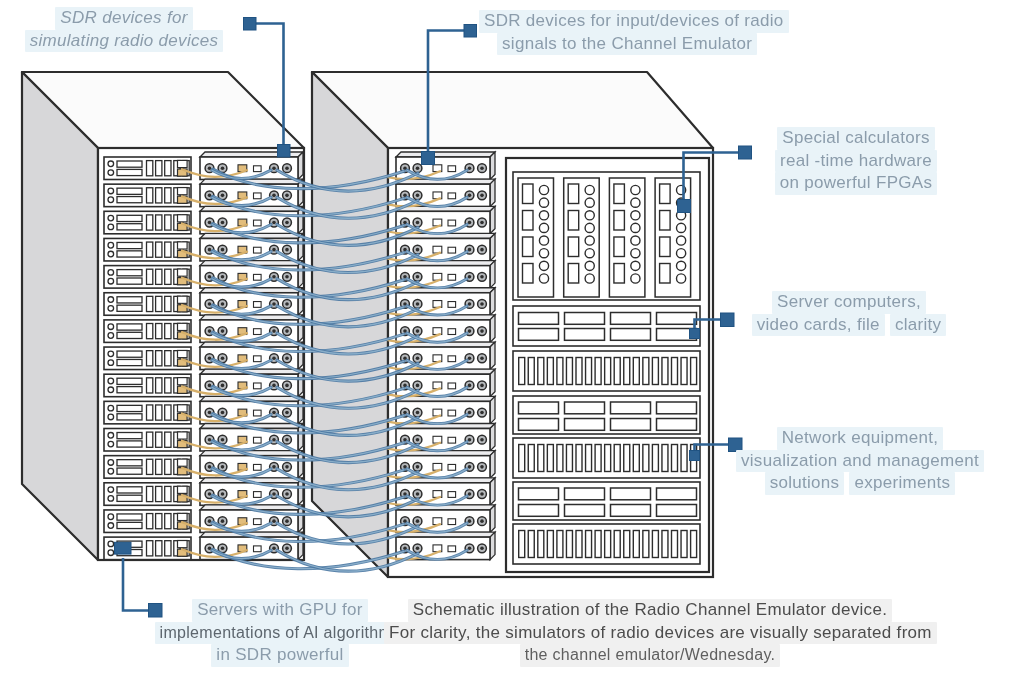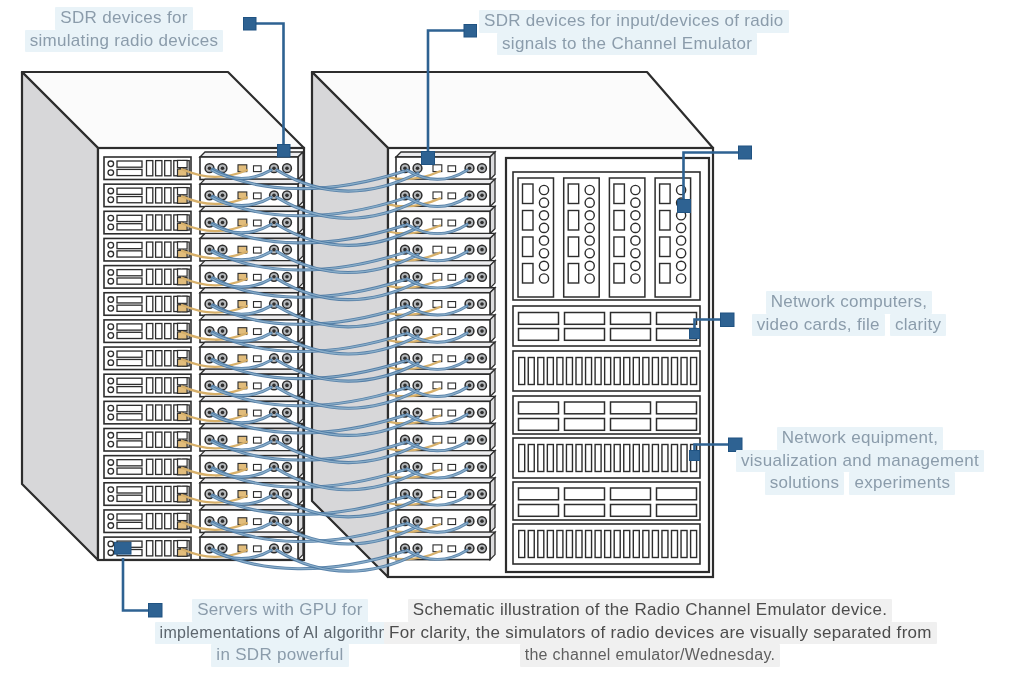--- a/index.html
+++ b/index.html
@@ -1024,33 +1024,38 @@
         <rect x="720.5" y="313" width="13.5" height="13.5" fill="#2e6292" stroke="#205382" stroke-width="1"></rect>
         <rect x="689.5" y="328.5" width="10" height="10" fill="#2e6292" stroke="#205382" stroke-width="1"></rect>
         <path d="M729,444.5 H694.5 V455" fill="none" stroke="#2e6292" stroke-width="2.6"></path>
         <rect x="728.5" y="438" width="13.5" height="13.5" fill="#2e6292" stroke="#205382" stroke-width="1"></rect>
         <rect x="689.5" y="450.5" width="10" height="10" fill="#2e6292" stroke="#205382" stroke-width="1"></rect>
         <path d="M123,558 V610.5 H149" fill="none" stroke="#2e6292" stroke-width="2.6"></path>
         <rect x="148.5" y="603.5" width="13.5" height="13.5" fill="#2e6292" stroke="#205382" stroke-width="1"></rect>
       </g>
     </svg>
 
-  <div class="lbl" style="left:8px;top:7px;width:232px;">
+  <div class="lbl" style="left:8px;top:7px;width:232px;font-style:italic;">
     <span class="hl">SDR devices for</span>
     <span class="hl">simulating radio devices</span>
   </div>
 
   <div class="lbl left-align" style="left:479px;top:10px;width:345px;">
     <span class="hl">SDR devices for input/devices of radio</span>
     <span class="hl indent">signals to the Channel Emulator</span>
   </div>
 
+  <div class="lbl" style="left:725px;top:127px;width:262px;">
+    <span class="hl">Special calculators</span>
+    <span class="hl">real -time hardware</span>
+    <span class="hl">on powerful FPGAs</span>
+  </div>
 
   <div class="lbl" style="left:730px;top:291px;width:238px;">
-    <span class="hl">Network computers,</span>
+    <span class="hl">Server computers,</span>
     <span class="hl">video cards, file</span>
     <span class="hl">clarity</span>
   </div>
 
   <div class="lbl" style="left:698px;top:427px;width:324px;">
     <span class="hl">Network equipment,</span>
     <span class="hl">visualization and management</span>
     <span class="hl">solutions</span>
     <span class="hl">experiments</span>
   </div>

